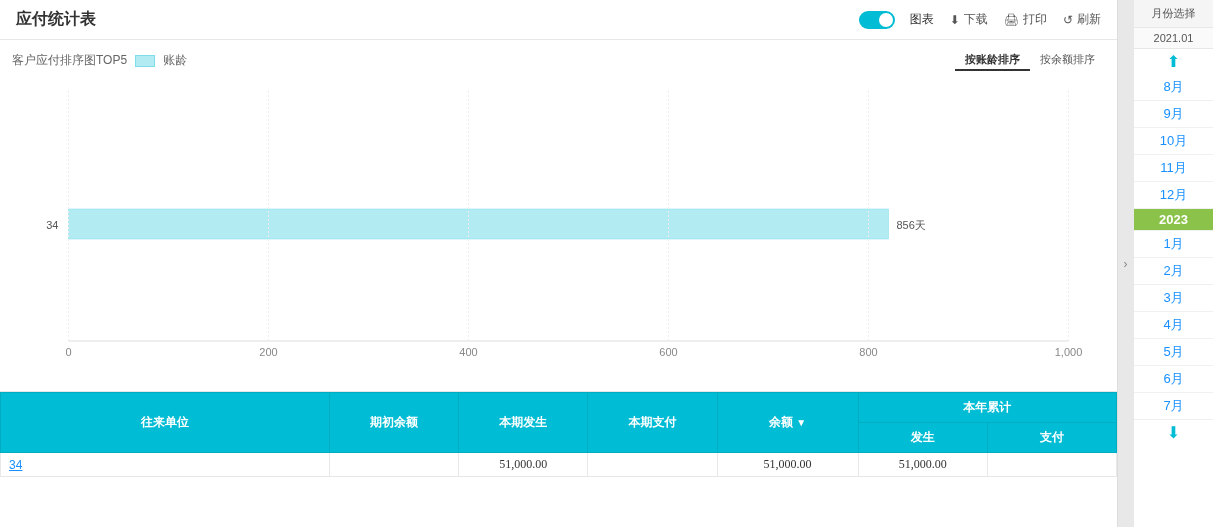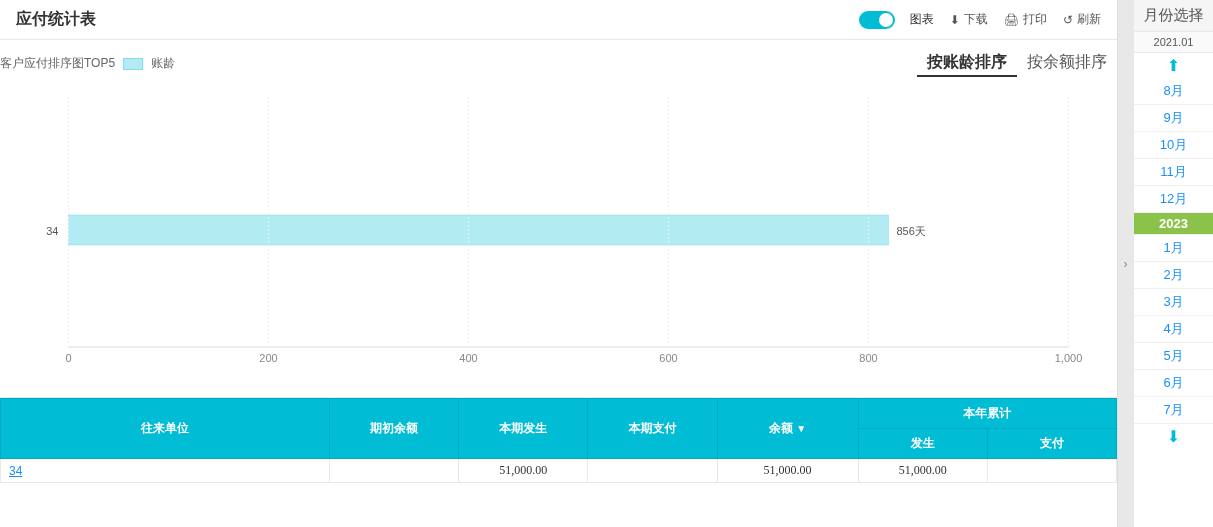--- a/index.html
+++ b/index.html
@@ -14,42 +14,42 @@
     .header { background: #fff; padding: 8px 16px; display: flex; align-items: center; justify-content: space-between; border-bottom: 1px solid #e8e8e8; height: 40px; }
     .header-title { font-size: 16px; font-weight: bold; color: #333; }
     .header-actions { display: flex; align-items: center; gap: 16px; }
     .toggle-wrap { display: flex; align-items: center; gap: 15px; }
     .toggle { width: 36px; height: 18px; background: #00bcd4; border-radius: 9px; position: relative; cursor: pointer; }
     .toggle::after { content: ''; width: 14px; height: 14px; background: #fff; border-radius: 50%; position: absolute; top: 2px; right: 2px; }
     .action-btn { display: flex; align-items: center; gap: 4px; color: #555; cursor: pointer; font-size: 12px; }
 
     
     .chart-area { background: #fff; flex: 1; overflow: hidden; position: relative; }
-    .chart-header { display: flex; align-items: center; justify-content: space-between; padding: 10px 0 0; }
+    .chart-header { display: flex; align-items: center; justify-content: space-between; padding: 10px 12px 0; }
     .chart-legend { display: flex; align-items: center; gap: 8px; font-size: 12px; color: #666; }
     .legend-box { width: 20px; height: 12px; background: #b2ebf2; border: 1px solid #80deea; display: inline-block; }
     .sort-tabs { display: flex; gap: 0; }
-    .sort-tab { padding: 2px 10px; font-size: 16px; cursor: pointer; color: #555; border-bottom: 2px solid transparent; }
+    .sort-tab { padding: 2px 10px; font-size: 11px; cursor: pointer; color: #555; border-bottom: 2px solid transparent; }
     .sort-tab.active { color: #333; border-bottom: 2px solid #333; font-weight: bold; }
 
     
     .chart-svg-container { padding: 10px 16px 8px; height: 320px; }
 
     
     .table-area { background: #fff; border-top: 1px solid #e8e8e8; }
     .data-table { width: 100%; border-collapse: collapse; }
     .data-table th { background: #00bcd4; color: #fff; text-align: center; padding: 6px 8px; font-weight: bold; font-size: 12px; border: 1px solid #00acc1; }
     .data-table td { text-align: center; padding: 4px 8px; font-size: 12px; border: 1px solid #e8e8e8; background: #fff; }
     .data-table td.right { text-align: center; font-family: Liberation Serif, serif; }
     .data-table td.left { text-align: left; }
     .link-text { color: #1890ff; text-decoration: underline; cursor: pointer; }
 
     
     .right-sidebar { width: 80px; background: #fff; border-left: 1px solid #e8e8e8; display: flex; flex-direction: column; align-items: center; overflow: hidden; }
-    .sidebar-header { width: 100%; background: #f5f5f5; text-align: center; padding: 6px 2px; font-size: 15px; color: #555; border-bottom: 1px solid #e8e8e8; }
+    .sidebar-header { width: 100%; background: #f5f5f5; text-align: center; padding: 6px 2px; font-size: 11px; color: #555; border-bottom: 1px solid #e8e8e8; }
     .sidebar-year { width: 100%; text-align: center; padding: 4px 16px; font-size: 11px; color: #555; border-bottom: 1px solid #e8e8e8; background: #fafafa; }
     .sidebar-up-btn, .sidebar-down-btn { width: 100%; text-align: center; padding: 3px; cursor: pointer; color: #00bcd4; font-size: 16px; }
     .sidebar-month { width: 100%; text-align: center; padding: 4px 2px; font-size: 13px; color: #1890ff; cursor: pointer; border-bottom: 1px solid #f0f0f0; }
     .sidebar-month.year-label { background: #8bc34a; color: #fff; font-weight: bold; padding: 3px 2px; }
 
     
     .collapse-btn { width: 16px; background: #e8e8e8; display: flex; align-items: center; justify-content: center; cursor: pointer; color: #888; font-size: 12px; border-left: 1px solid #ddd; }
   </style>
 </head>
 <body>

